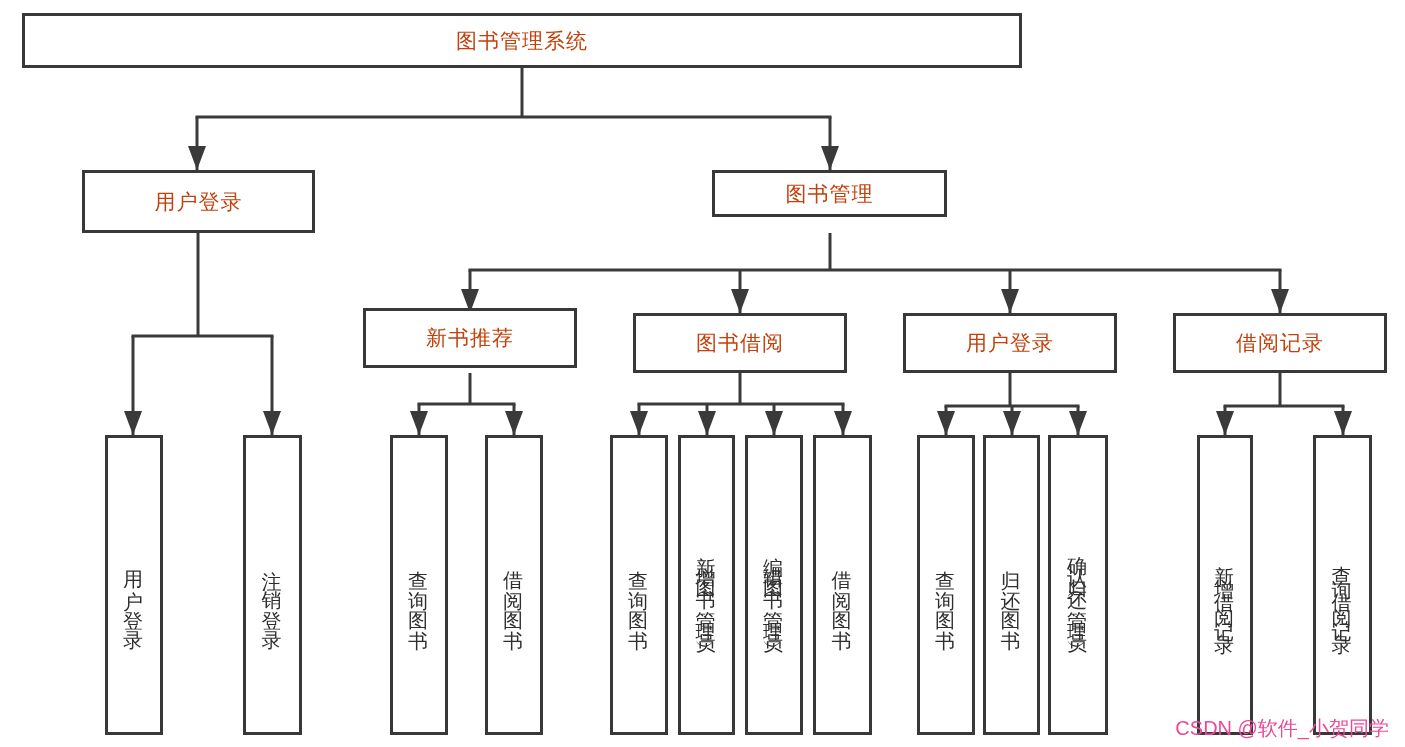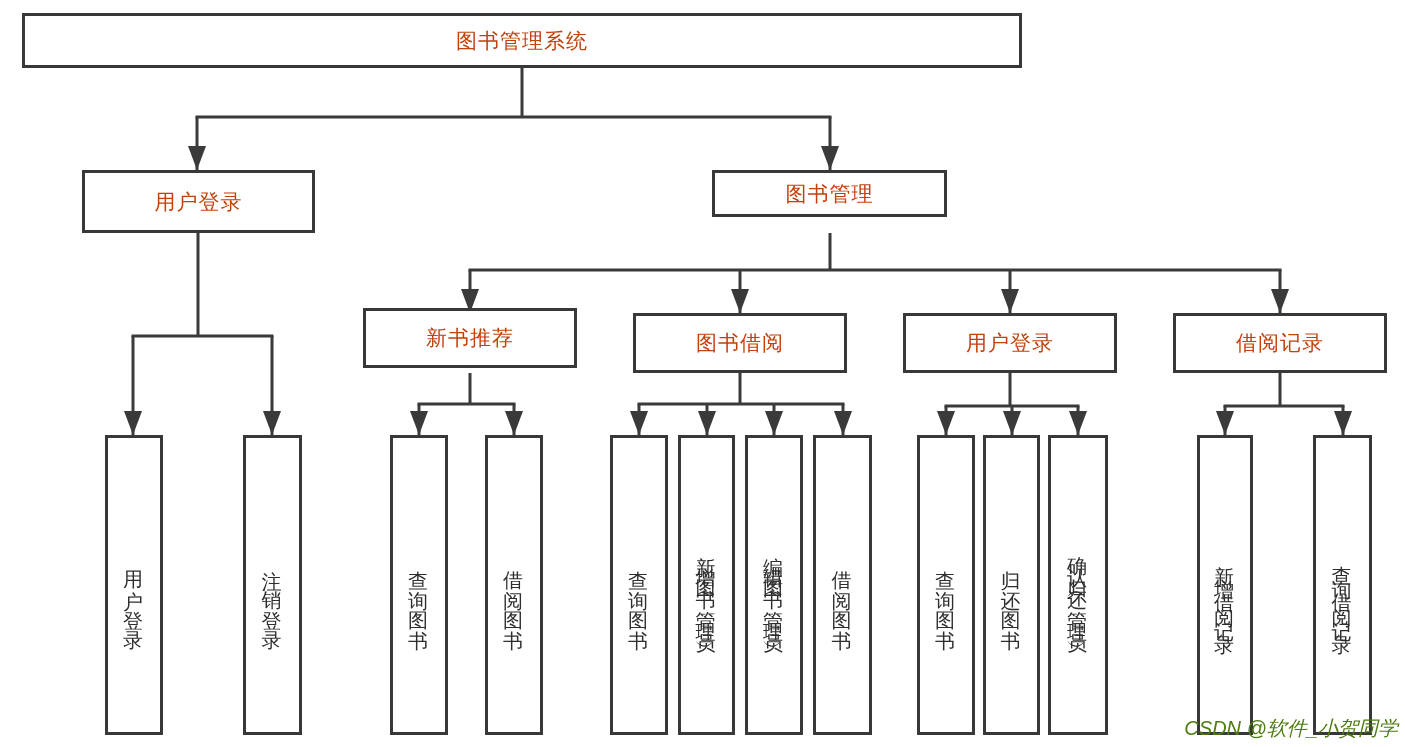--- a/index.html
+++ b/index.html
@@ -41,27 +41,26 @@
     writing-mode: vertical-rl;
     font-size: 20px;
     color: #2e2e2e;
     white-space: nowrap;
   }
   .ls-lg { letter-spacing: 20px; margin-bottom: -20px; }
   .ls-md { letter-spacing: 14px; margin-bottom: -14px; }
   .ls-sm { letter-spacing: 11px; margin-bottom: -11px; }
   #watermark {
     position: absolute;
-    right: 7px;
+    right: 16px;
     bottom: 5px;
     z-index: 5;
     font-size: 20px;
-    color: #4d7c0f;
+    color: #ec4899;
     white-space: nowrap;
-    font-style: italic;
   }
 </style>
 </head>
 <body>
 
 <div id="stage">
 
   <svg id="wires" width="1405" height="747" viewBox="0 0 1405 747">
     <defs>
       <marker id="arrowhead" markerUnits="userSpaceOnUse" markerWidth="26" markerHeight="20" refX="24" refY="9" orient="auto">

